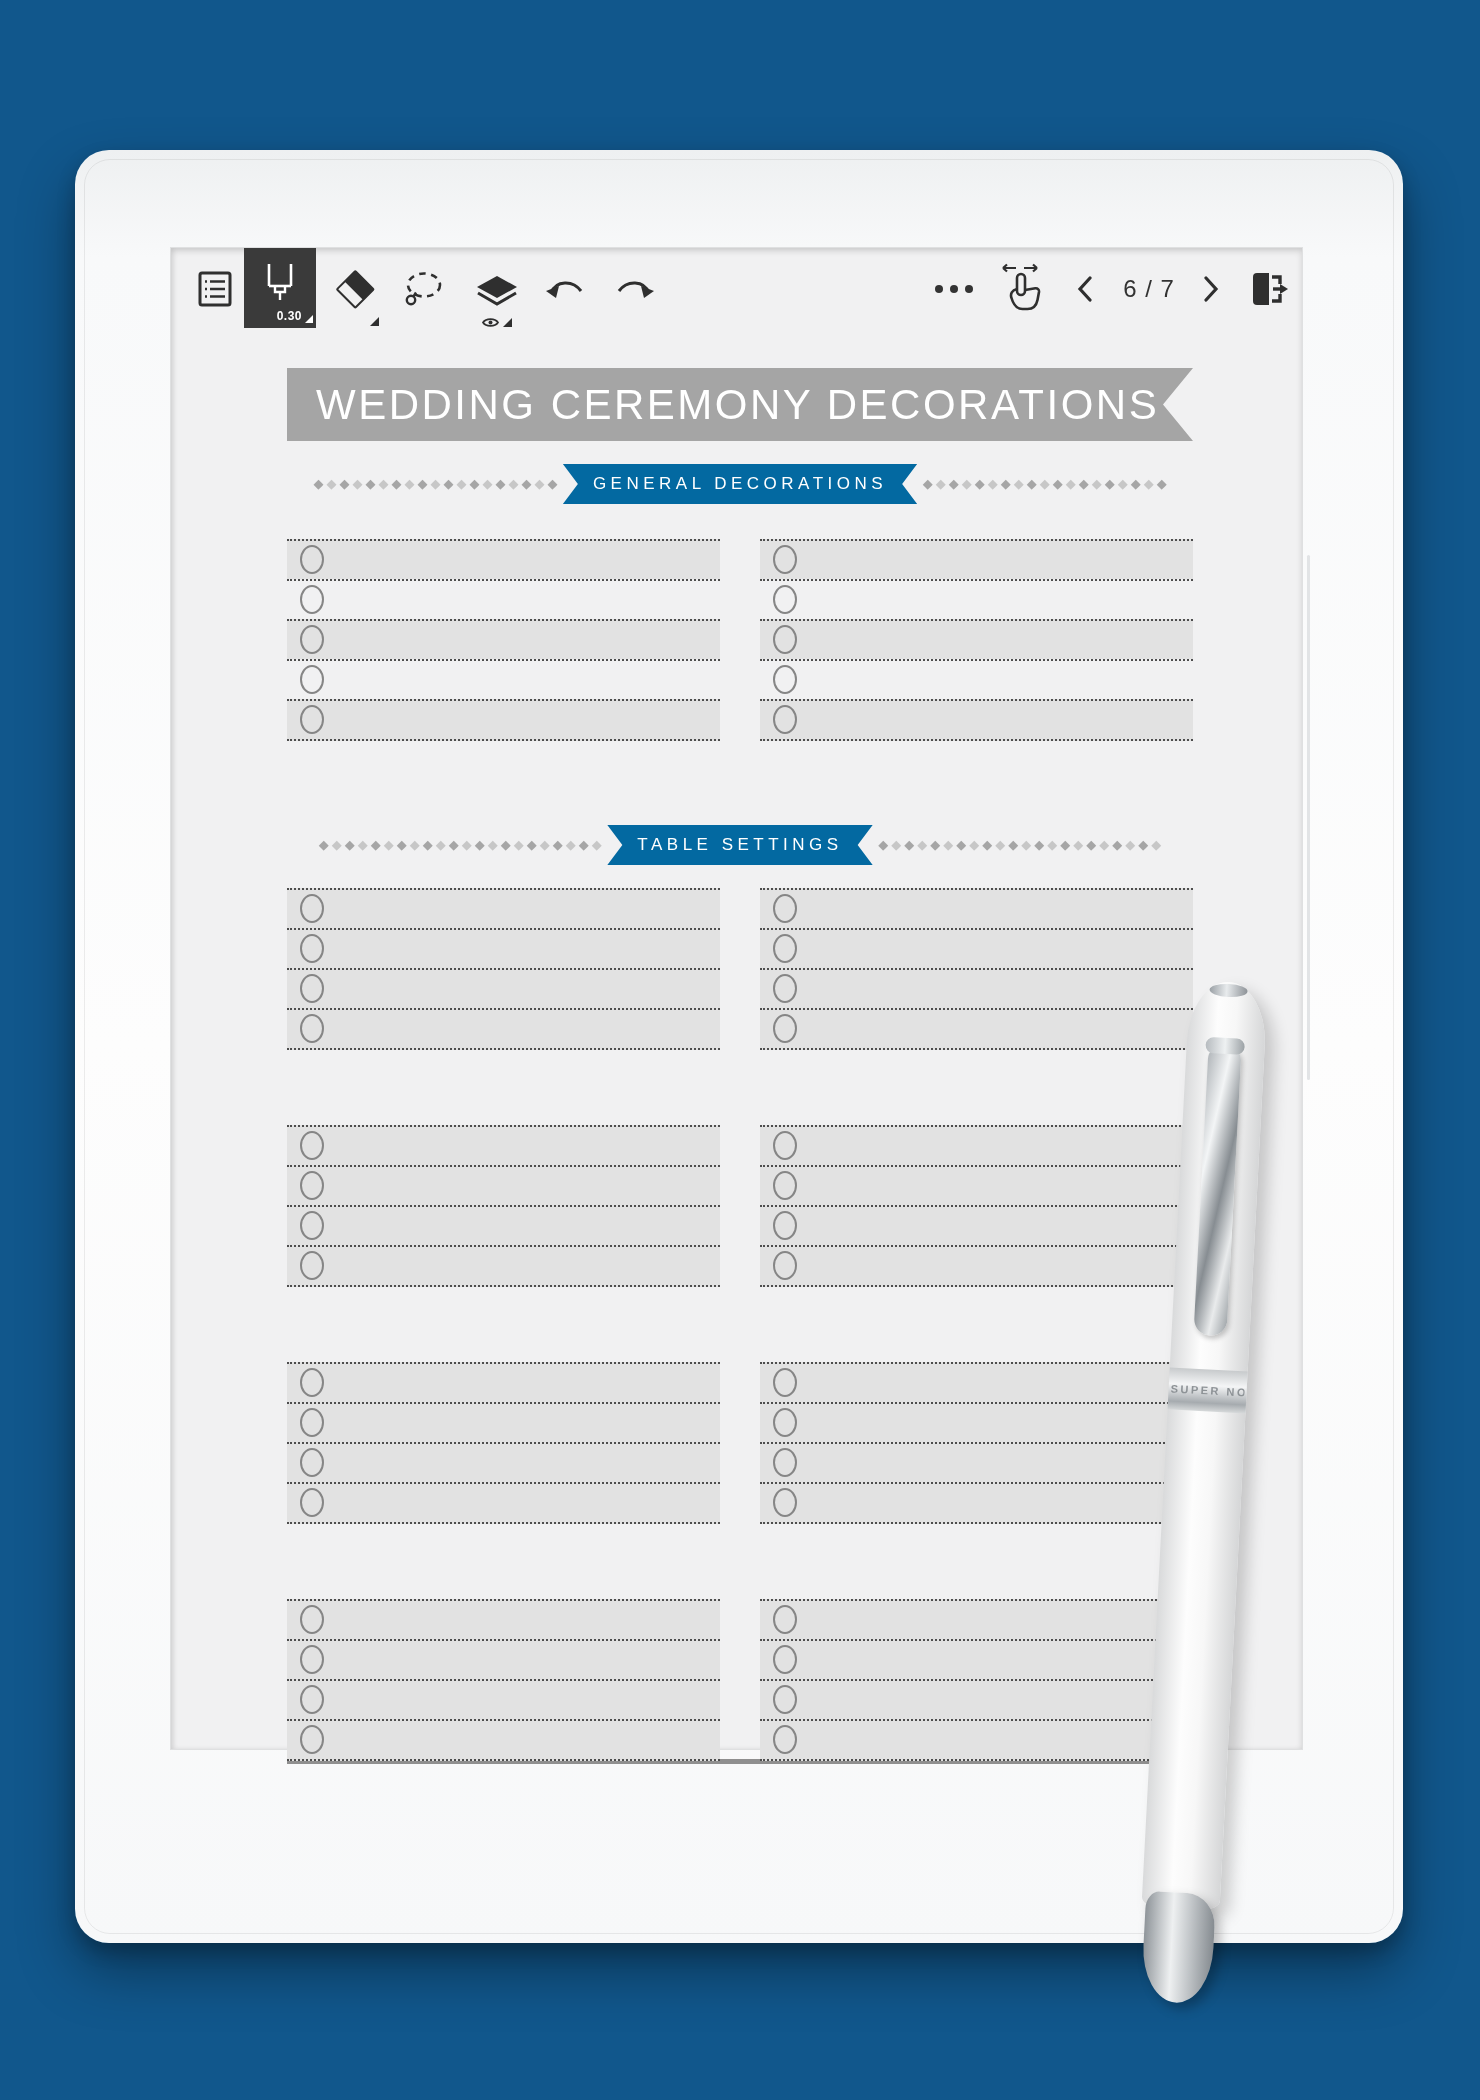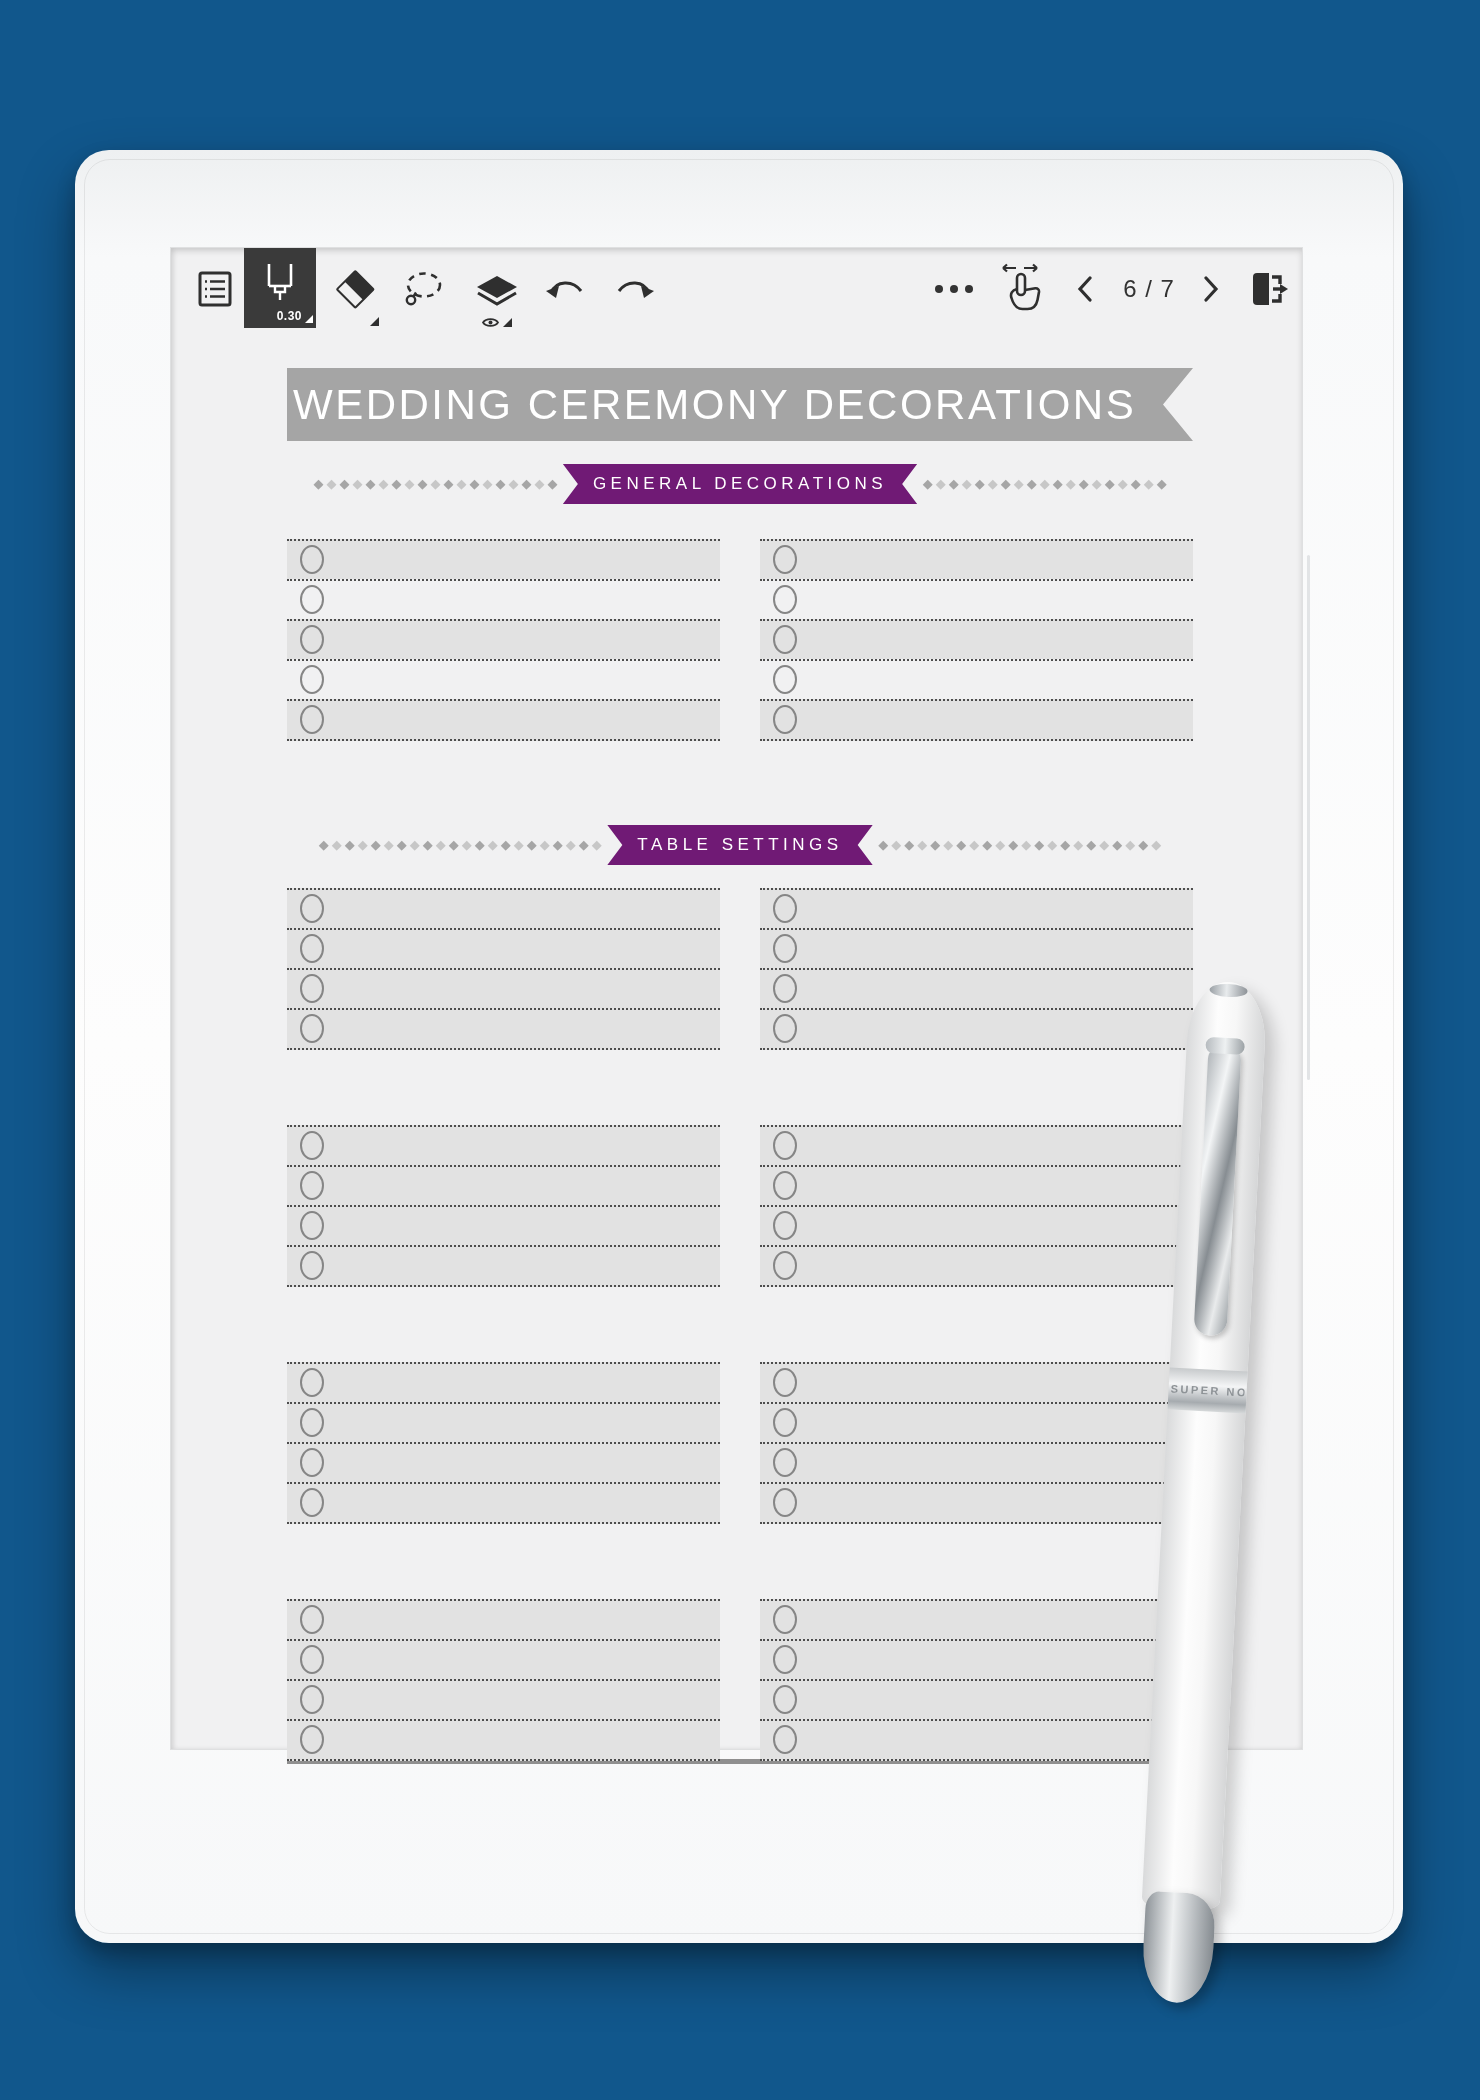--- a/index.html
+++ b/index.html
@@ -59,35 +59,35 @@
   .page-indicator{
     position:absolute;left:945px;top:26px;width:66px;height:30px;
     font-size:24px;color:#333;text-align:center;line-height:30px;letter-spacing:1px;
   }
   .tb-next{left:1026px;top:26px;width:28px;height:30px;}
   .tb-exit{left:1080px;top:22px;width:38px;height:38px;}
   
   .page{position:absolute;left:116px;top:120px;width:906px;}
   .title-ribbon{
     height:73px;line-height:73px;background:#a5a5a5;color:#fff;
-    font-size:42px;letter-spacing:2.5px;padding-left:6px;box-sizing:border-box;
+    font-size:42px;letter-spacing:2.5px;padding-left:29px;box-sizing:border-box;
     white-space:nowrap;
     clip-path:polygon(0 0,100% 0,calc(100% - 30px) 50%,100% 100%,0 100%);
   }
   .section-header{display:flex;align-items:center;height:40px;}
   .section-header.general{margin-top:23px;}
   .section-header.table{margin-top:84px;}
   .diamond-strip{flex:1;overflow:hidden;white-space:nowrap;font-size:13px;line-height:40px;}
   .diamond-strip.right{text-align:left;}
   .diamond-strip.left{text-align:right;}
   .dm{letter-spacing:0;padding:0 1.5px;}
   .dm-a{color:#a6a6a6;}
   .dm-b{color:#c7c7c7;}
   .section-ribbon{
-    flex:0 0 auto;background:#701a75;color:#fff;height:40px;line-height:40px;
+    flex:0 0 auto;background:#0369a1;color:#fff;height:40px;line-height:40px;
     font-size:17px;letter-spacing:4.5px;padding:0 30px;margin:0 4px;
     clip-path:polygon(0 0,100% 0,calc(100% - 15px) 50%,100% 100%,0 100%,15px 50%);
   }
   .grid{display:grid;grid-template-columns:433px 433px;column-gap:40px;}
   #rows-general{margin-top:35px;}
   .col{display:flex;flex-direction:column;}
   .row{position:relative;height:38px;border-top:2px dotted #4d4d4d;box-sizing:content-box;}
   .row.shaded{background:#e2e2e2;}
   .row.last{border-bottom:2px dotted #4d4d4d;}
   .group .row:last-child{border-bottom:2px dotted #4d4d4d;}

